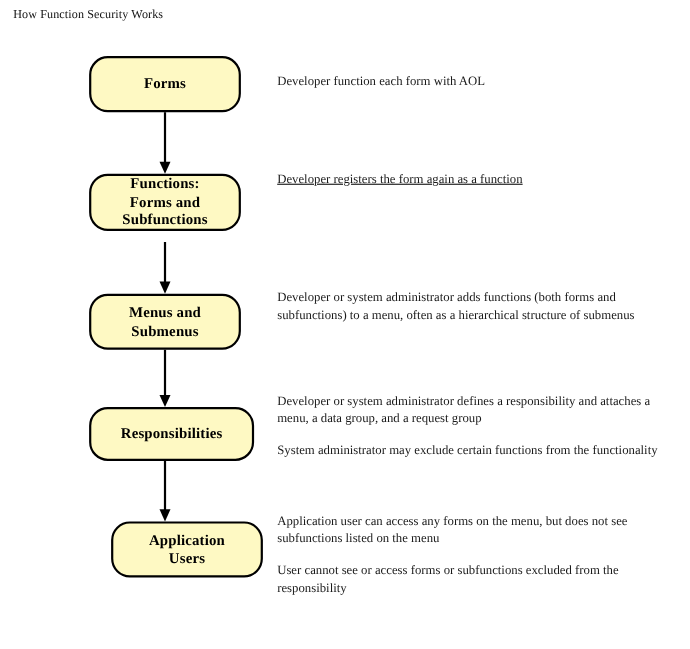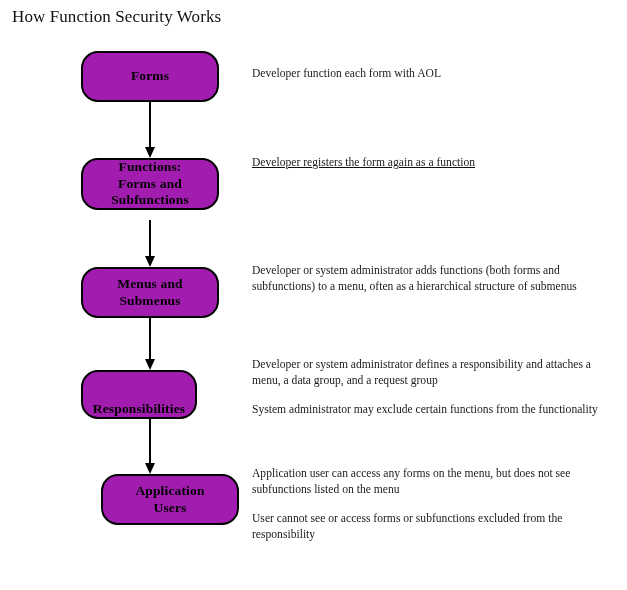--- a/index.html
+++ b/index.html
@@ -13,42 +13,42 @@
     position: relative;
     font-family: "Liberation Serif", "DejaVu Serif", serif;
     color: #111111;
     overflow: hidden;
   }
 
   #page-title {
     position: absolute;
     left: 12px;
     top: 7px;
-    font-size: 17px;
+    font-size: 11px;
     font-weight: 400;
     letter-spacing: 0.1px;
     color: #111;
     white-space: nowrap;
   }
 
   
   #diagram {
     position: absolute;
     left: 0;
     top: 0;
     width: 627px;
     height: 590px;
   }
 
   .node {
     position: absolute;
     box-sizing: border-box;
     border: 2.2px solid #000;
     border-radius: 17px;
-    background: #a21caf;
+    background: #fef9c3;
     display: flex;
     align-items: center;
     justify-content: center;
     text-align: center;
   }
   .node-label {
     font-family: "Liberation Serif", "DejaVu Serif", serif;
     font-weight: bold;
     font-size: 13.5px;
     line-height: 16.5px;
@@ -107,21 +107,21 @@
     </div>
     <div class="node" style="left: 81px; top: 158px; width: 138px; height: 52px;">
       <div class="node-label">Functions:
 Forms and
 Subfunctions</div>
     </div>
     <div class="node" style="left: 81px; top: 267px; width: 138px; height: 51px;">
       <div class="node-label">Menus and
 Submenus</div>
     </div>
-    <div class="node" style="left: 81px; top: 370px; width: 116px; height: 49px; align-items: flex-end;">
+    <div class="node" style="left: 81px; top: 370px; width: 150px; height: 49px;">
       <div class="node-label">Responsibilities</div>
     </div>
     <div class="node" style="left: 81px; top: 474px; width: 138px; height: 51px; margin-left: 20px;">
       <div class="node-label">Application
 Users</div>
     </div>
     <div class="connector" style="left: 150px; top: 102px; height: 56px;">
       <div class="stem" style="height: 47px;"></div>
       <div class="head" style="top: 45px;"></div>
     </div>

